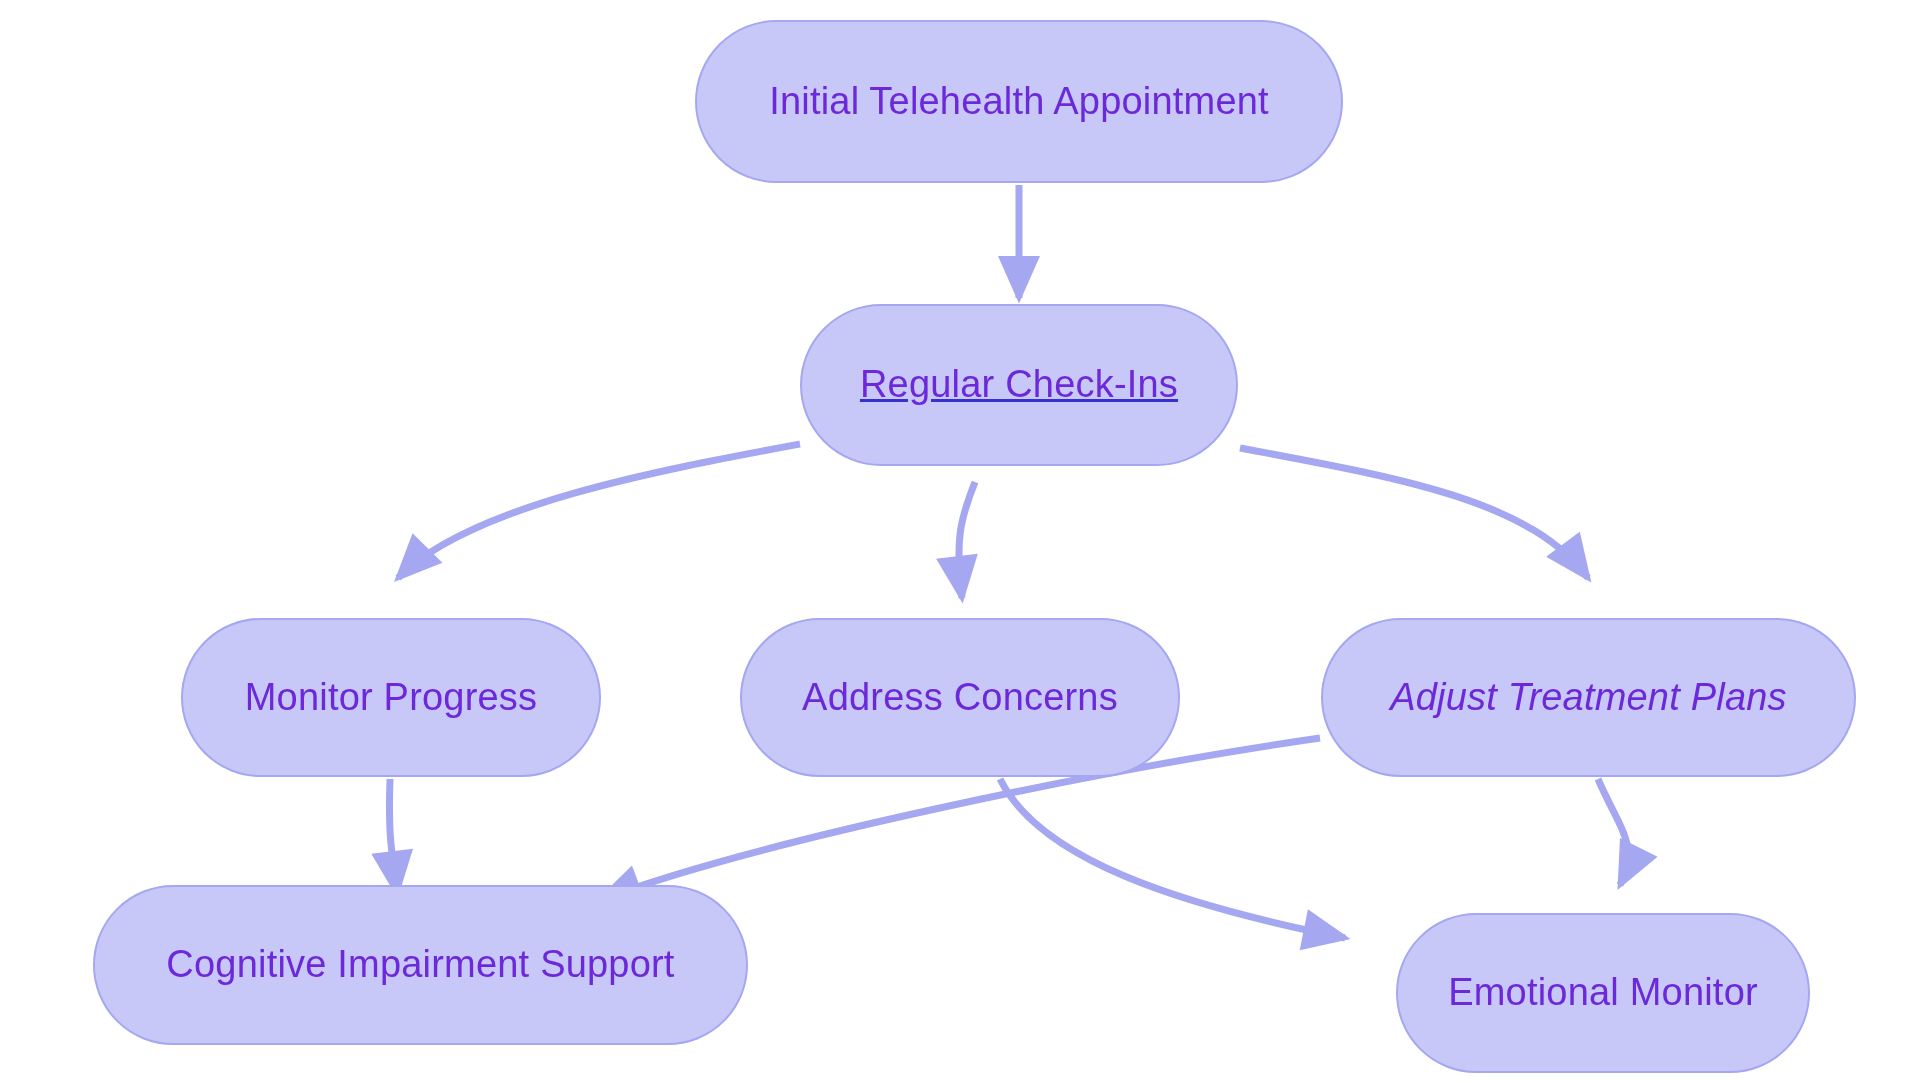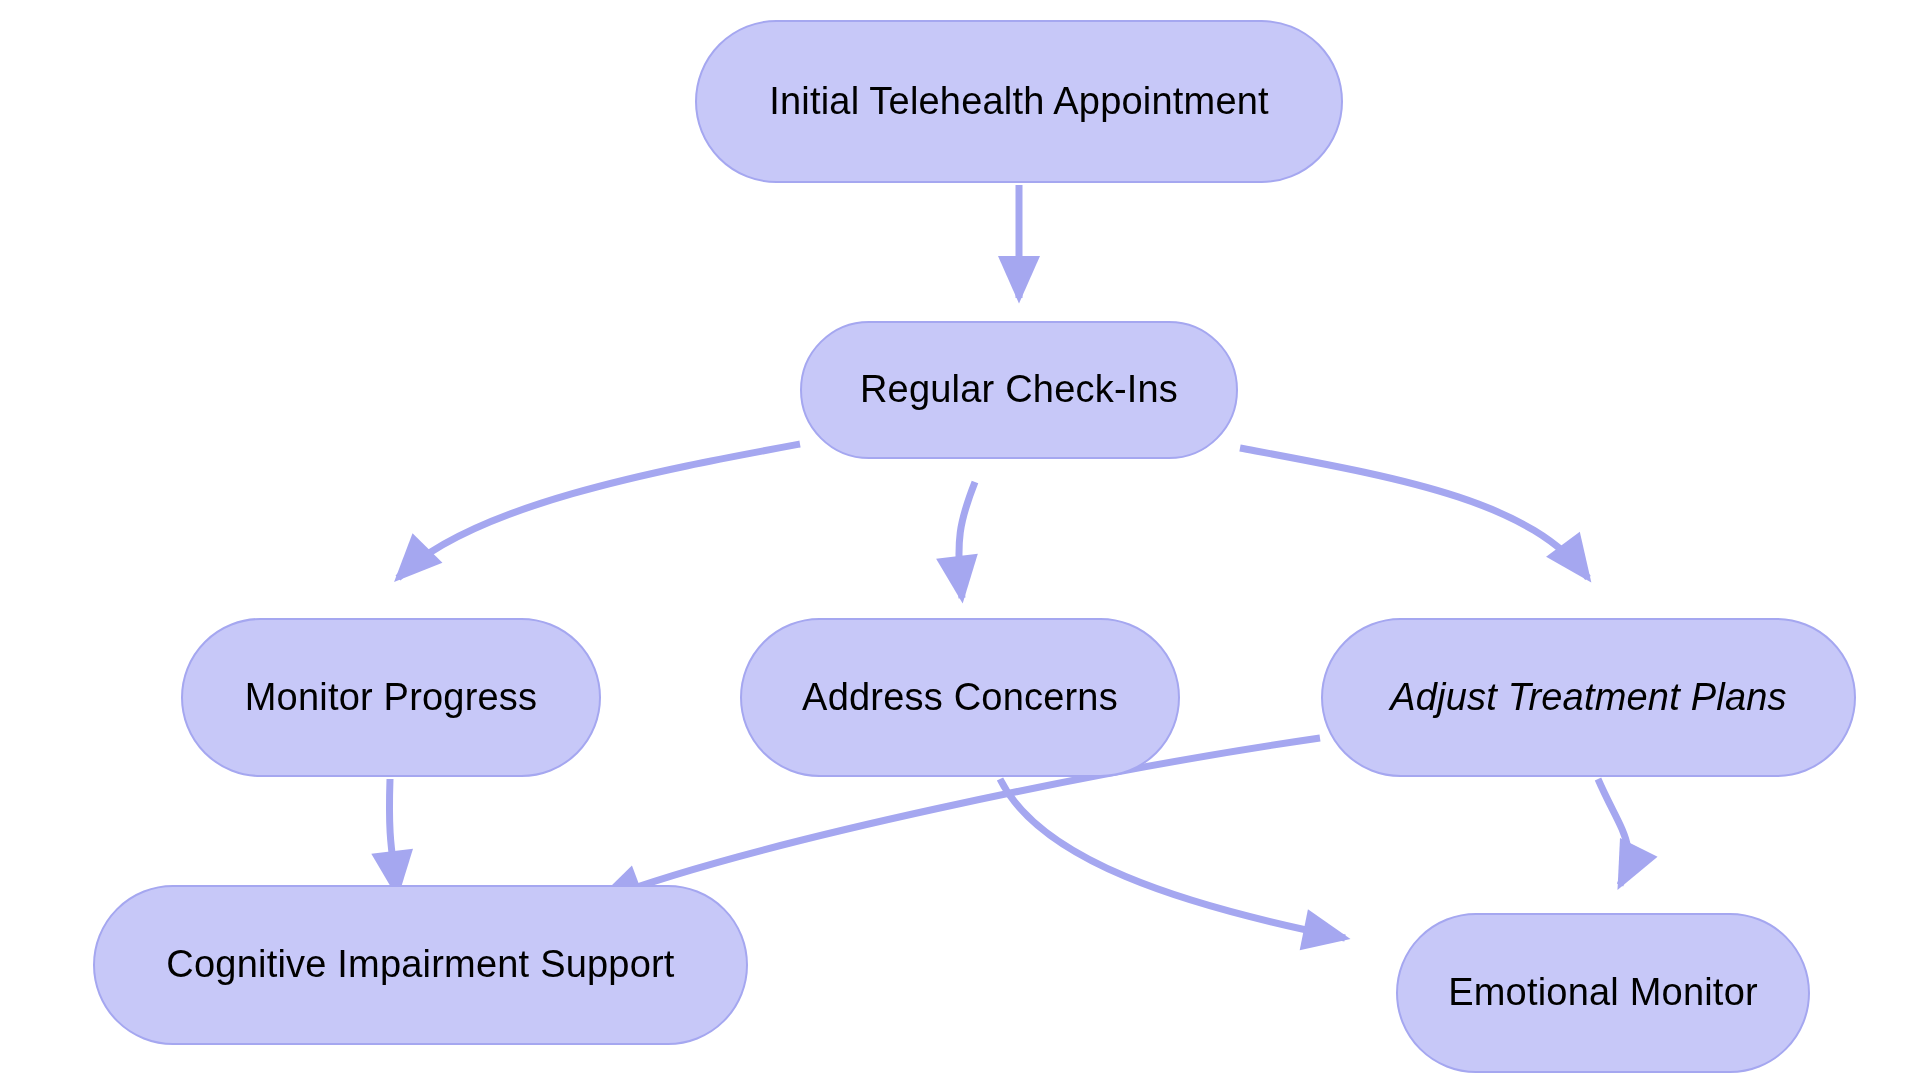--- a/index.html
+++ b/index.html
@@ -48,29 +48,29 @@
     cursor: pointer;
     user-select: none;
   }
   .flow-node .node-label {
     font-family: "Liberation Sans", sans-serif;
     font-size: 38px;
     font-weight: 400;
     letter-spacing: 0.2px;
     line-height: 1.1;
     white-space: nowrap;
-    color: #000000;
+    color: #6d28d9;
   }
   
   #node-initial-telehealth-appointment {
     left: 695px; top: 20px; width: 648px; height: 163px;
   }
   
   #node-regular-check-ins {
-    left: 800px; top: 321px; width: 438px; height: 138px;
+    left: 800px; top: 304px; width: 438px; height: 162px; text-decoration: underline;
   }
   
   #node-monitor-progress {
     left: 181px; top: 618px; width: 420px; height: 159px;
   }
   #node-address-concerns {
     left: 740px; top: 618px; width: 440px; height: 159px;
   }
   #node-adjust-treatment-plans {
     left: 1321px; top: 618px; width: 535px; height: 159px; font-style: italic;

